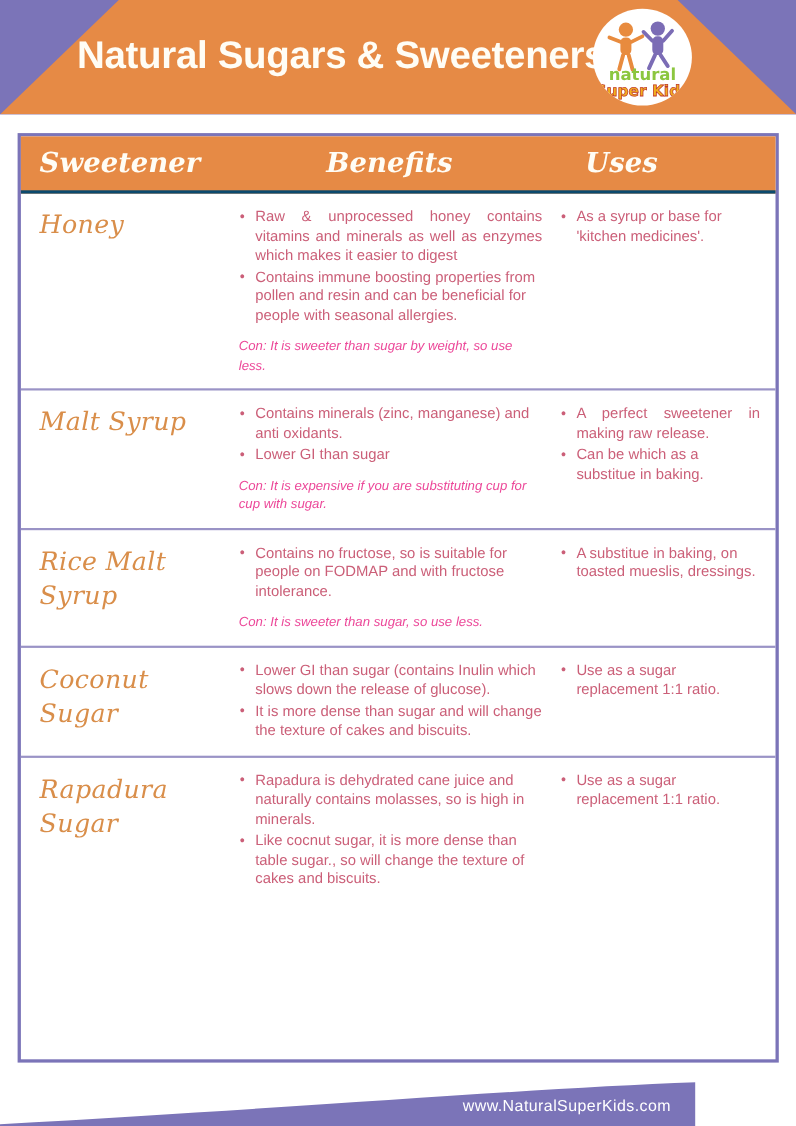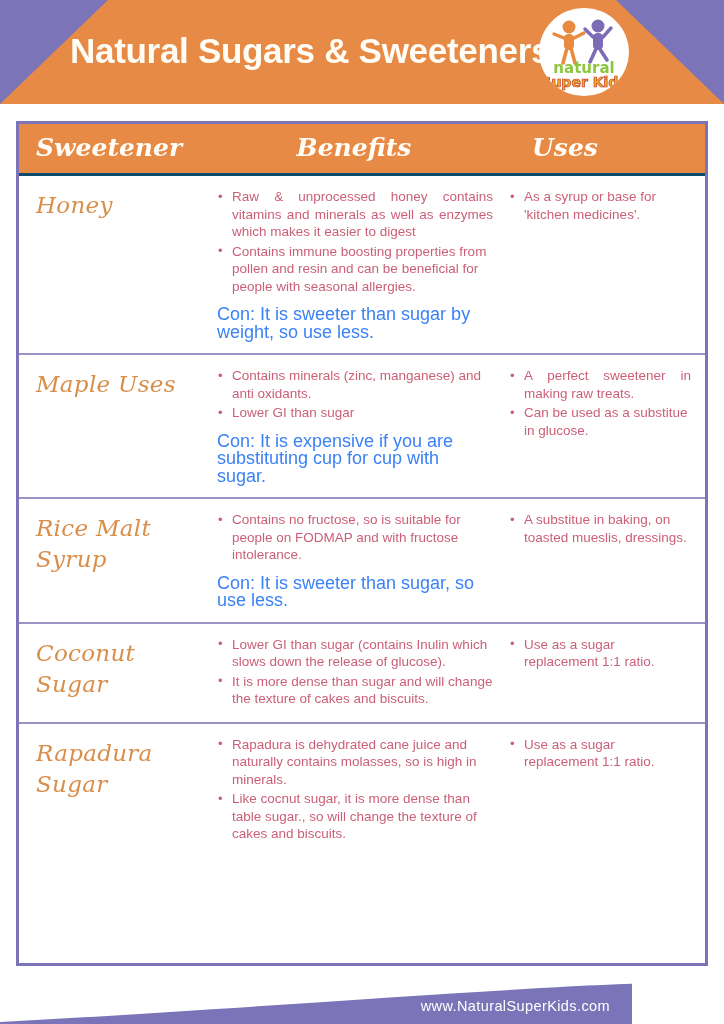--- a/index.html
+++ b/index.html
@@ -146,24 +146,25 @@
     top: -0.5px;
     color: #CB5F78;
     font-size: 13px;
   }
   .justify li { text-align: justify; }
   .justify li:last-child { text-align: left; }
 
   .con {
     margin-top: 11px;
     padding-left: 2px;
-    color: #3b82f6;
+    color: #ec4899;
     font-family: "Liberation Sans Narrow", "Liberation Sans", sans-serif;
-    font-size: 18px;
+    font-size: 12px;
     line-height: 17.5px;
+    font-style: italic;
   }
 
   
   .footer {
     position: absolute;
     left: 0;
     bottom: 0;
     width: 632px;
     height: 64px;
     overflow: hidden;
@@ -233,33 +234,33 @@
       </div>
       <div class="c-uses">
         <ul class="bullets">
           <li>As a syrup or base for 'kitchen medicines'.</li>
         </ul>
       </div>
     </div>
 
     <div class="t-row">
       <div class="c-name">
-        <div class="sweet-name">Maple Uses</div>
+        <div class="sweet-name">Malt Syrup</div>
       </div>
       <div class="c-benefits">
         <ul class="bullets">
           <li>Contains minerals (zinc, manganese) and anti oxidants.</li>
           <li>Lower GI than sugar</li>
         </ul>
         <div class="con">Con: It is expensive if you are substituting cup for cup with sugar.</div>
       </div>
       <div class="c-uses">
         <ul class="bullets justify">
-          <li>A perfect sweetener in making raw treats.</li>
-          <li>Can be used as a substitue in glucose.</li>
+          <li>A perfect sweetener in making raw release.</li>
+          <li>Can be which as a substitue in baking.</li>
         </ul>
       </div>
     </div>
 
     <div class="t-row">
       <div class="c-name">
         <div class="sweet-name">Rice Malt Syrup</div>
       </div>
       <div class="c-benefits">
         <ul class="bullets justify">

